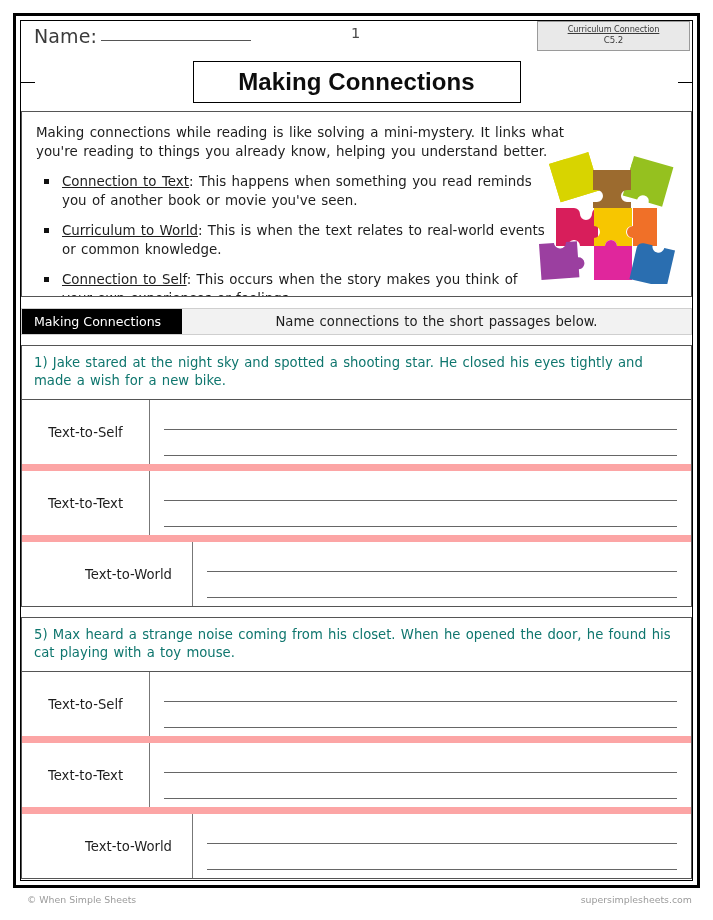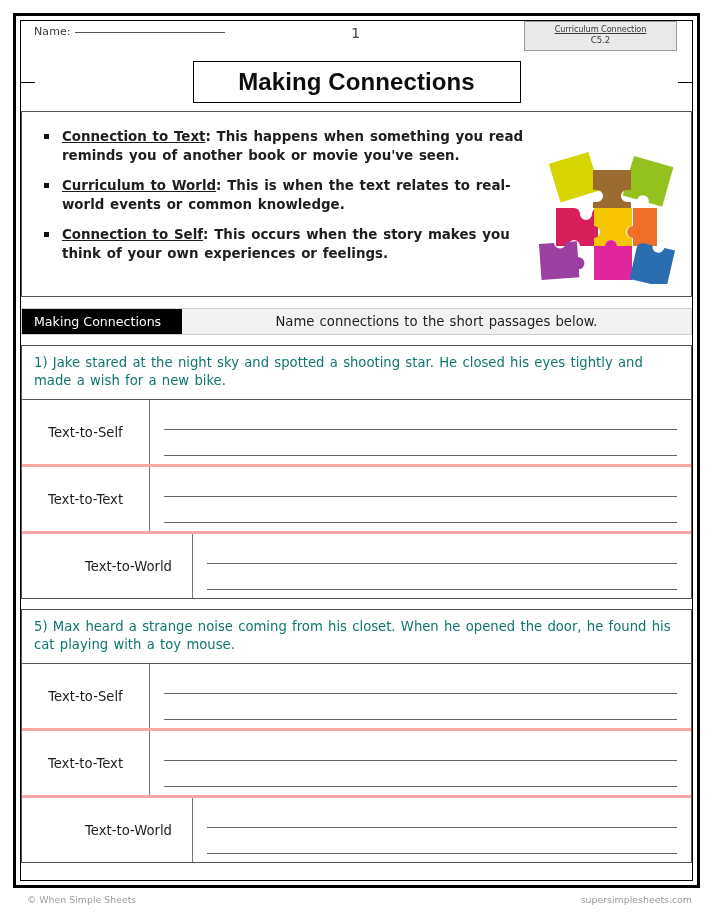--- a/index.html
+++ b/index.html
@@ -46,42 +46,42 @@
 
   
   .header-row {
     position: relative;
     height: 34px;
   }
   .name-field {
     position: absolute;
     left: 13px;
     top: 4px;
-    font-size: 11px;
+    font-size: 19px;
     color: #3b3b3b;
     letter-spacing: .1px;
     white-space: nowrap;
   }
   .name-rule {
     display: inline-block;
     width: 150px;
     border-bottom: 1.4px solid #555;
     margin-left: 4px;
     vertical-align: 2px;
   }
   .page-number {
     position: absolute;
     left: 330px;
     top: 4px;
     font-size: 14.5px;
     color: #4a4a4a;
   }
   .curriculum-box {
     position: absolute;
-    right: 15px;
+    right: 2px;
     top: 0px;
     width: 153px;
     height: 30px;
     background: #e9e9e9;
     border: 1px solid #9a9a9a;
     box-sizing: border-box;
     text-align: center;
     padding-top: 2px;
   }
   .curriculum-title {
@@ -145,24 +145,23 @@
     overflow: hidden;
   }
   .intro-lead {
     font-size: 13.4px;
     line-height: 19px;
     color: #1d1d1d;
     width: 572px;
     word-spacing: 1.2px;
   }
   .bullet-list {
-    margin: 4px 0 0 0;
+    margin: 11px 0 0 0;
     padding: 0;
     list-style: none;
-    font-weight: bold;
   }
   .bullet-item {
     position: relative;
     padding-left: 26px;
     font-size: 13.4px;
     line-height: 19px;
     color: #1d1d1d;
     margin-bottom: 11px;
     width: 486px;
     word-spacing: 1.1px;
@@ -226,21 +225,21 @@
   .passage-cell {
     border-bottom: 1.2px solid #555;
     padding: 8px 12px 9px 12px;
     font-size: 13.2px;
     line-height: 18px;
     color: #0f766e;
     word-spacing: 1.1px;
   }
   .answer-row {
     display: flex;
-    border-bottom: 3px solid #fca5a5;
+    border-bottom: 7px solid #fca5a5;
     height: 64px;
   }
   .answer-row:last-child { border-bottom: none; padding-left: 43px; }
   .answer-label {
     width: 128px;
     border-right: 1px solid #777;
     box-sizing: border-box;
     display: flex;
     align-items: center;
     justify-content: center;
@@ -305,20 +304,21 @@
 
   <div class="title-wrap">
     <div class="title-rule-left"></div>
     <div class="title-rule-right"></div>
     <div class="title-box">
       <span class="title-text">Making Connections</span>
     </div>
   </div>
 
   <div class="intro-box">
+    <div class="intro-lead">Making connections while reading is like solving a mini-mystery. It links what you're reading to things you already know, helping you understand better.</div>
     <ul class="bullet-list">
       <li class="bullet-item">
         <span class="bullet-marker"></span>
         <span class="bullet-label">Connection to Text</span><span>: This happens when something you read reminds you of another book or movie you've seen.</span>
       </li>
       <li class="bullet-item">
         <span class="bullet-marker"></span>
         <span class="bullet-label">Curriculum to World</span><span>: This is when the text relates to real-world events or common knowledge.</span>
       </li>
       <li class="bullet-item">

